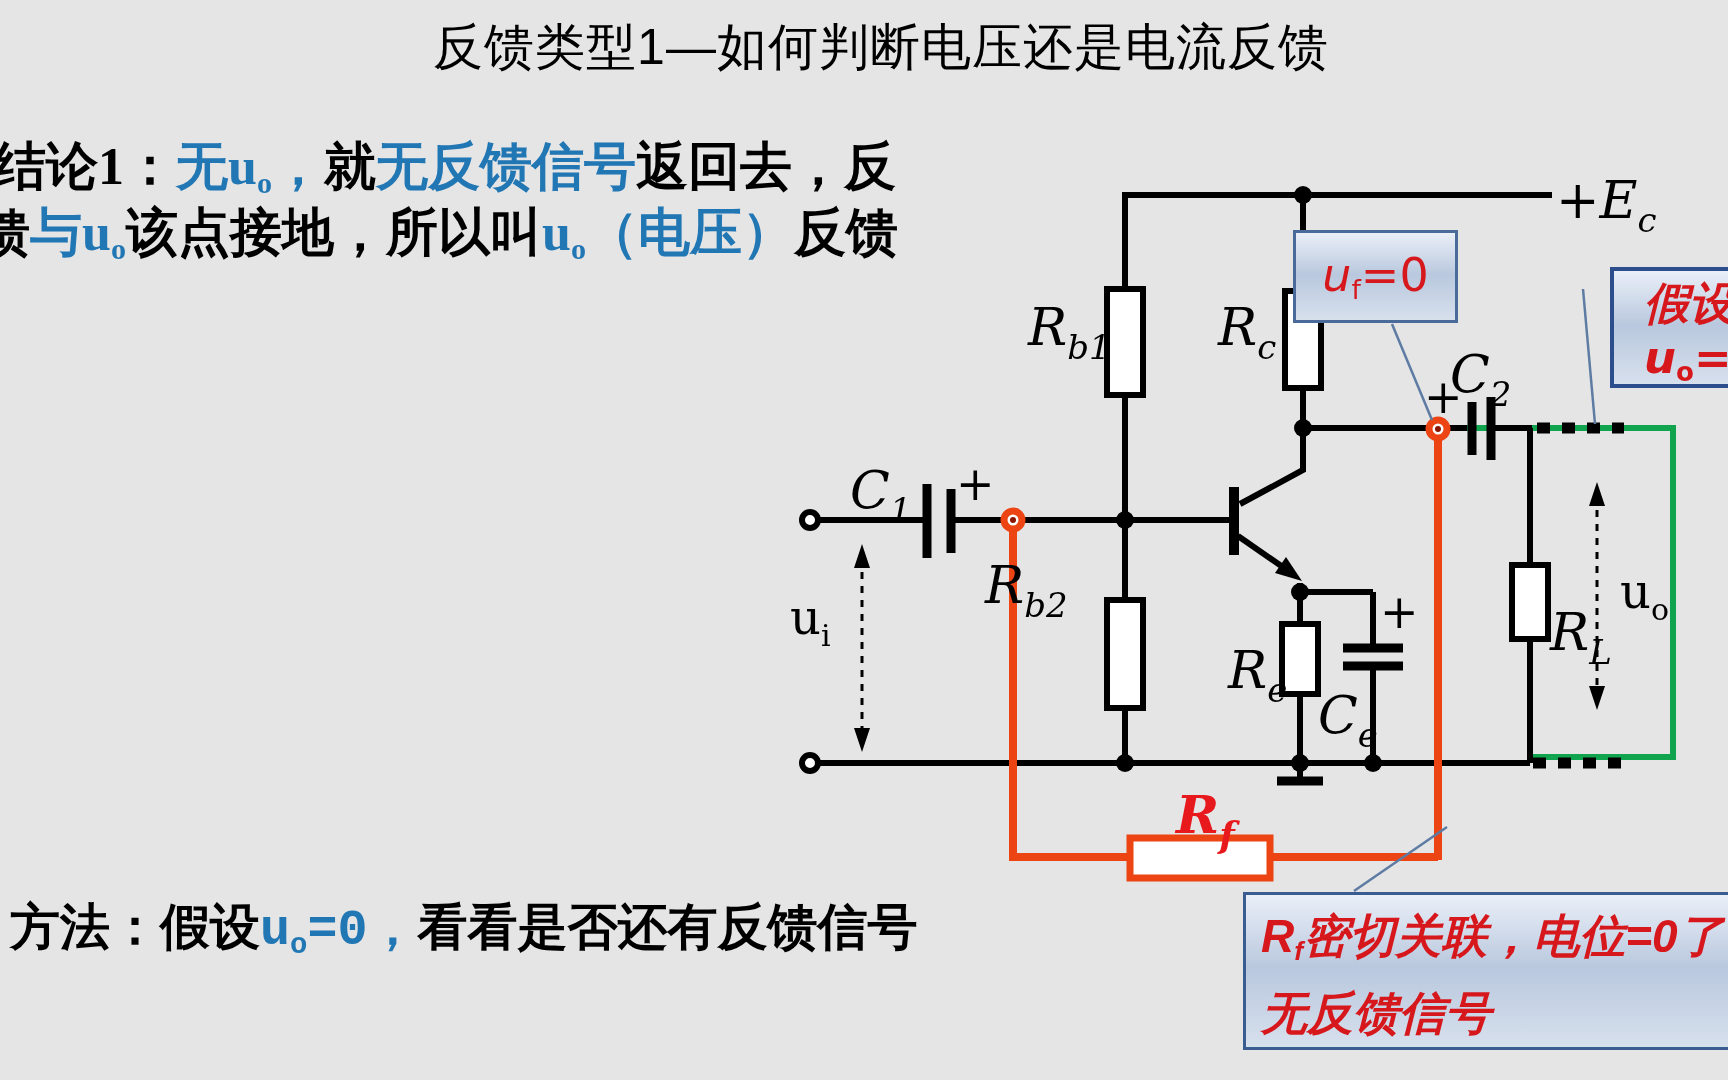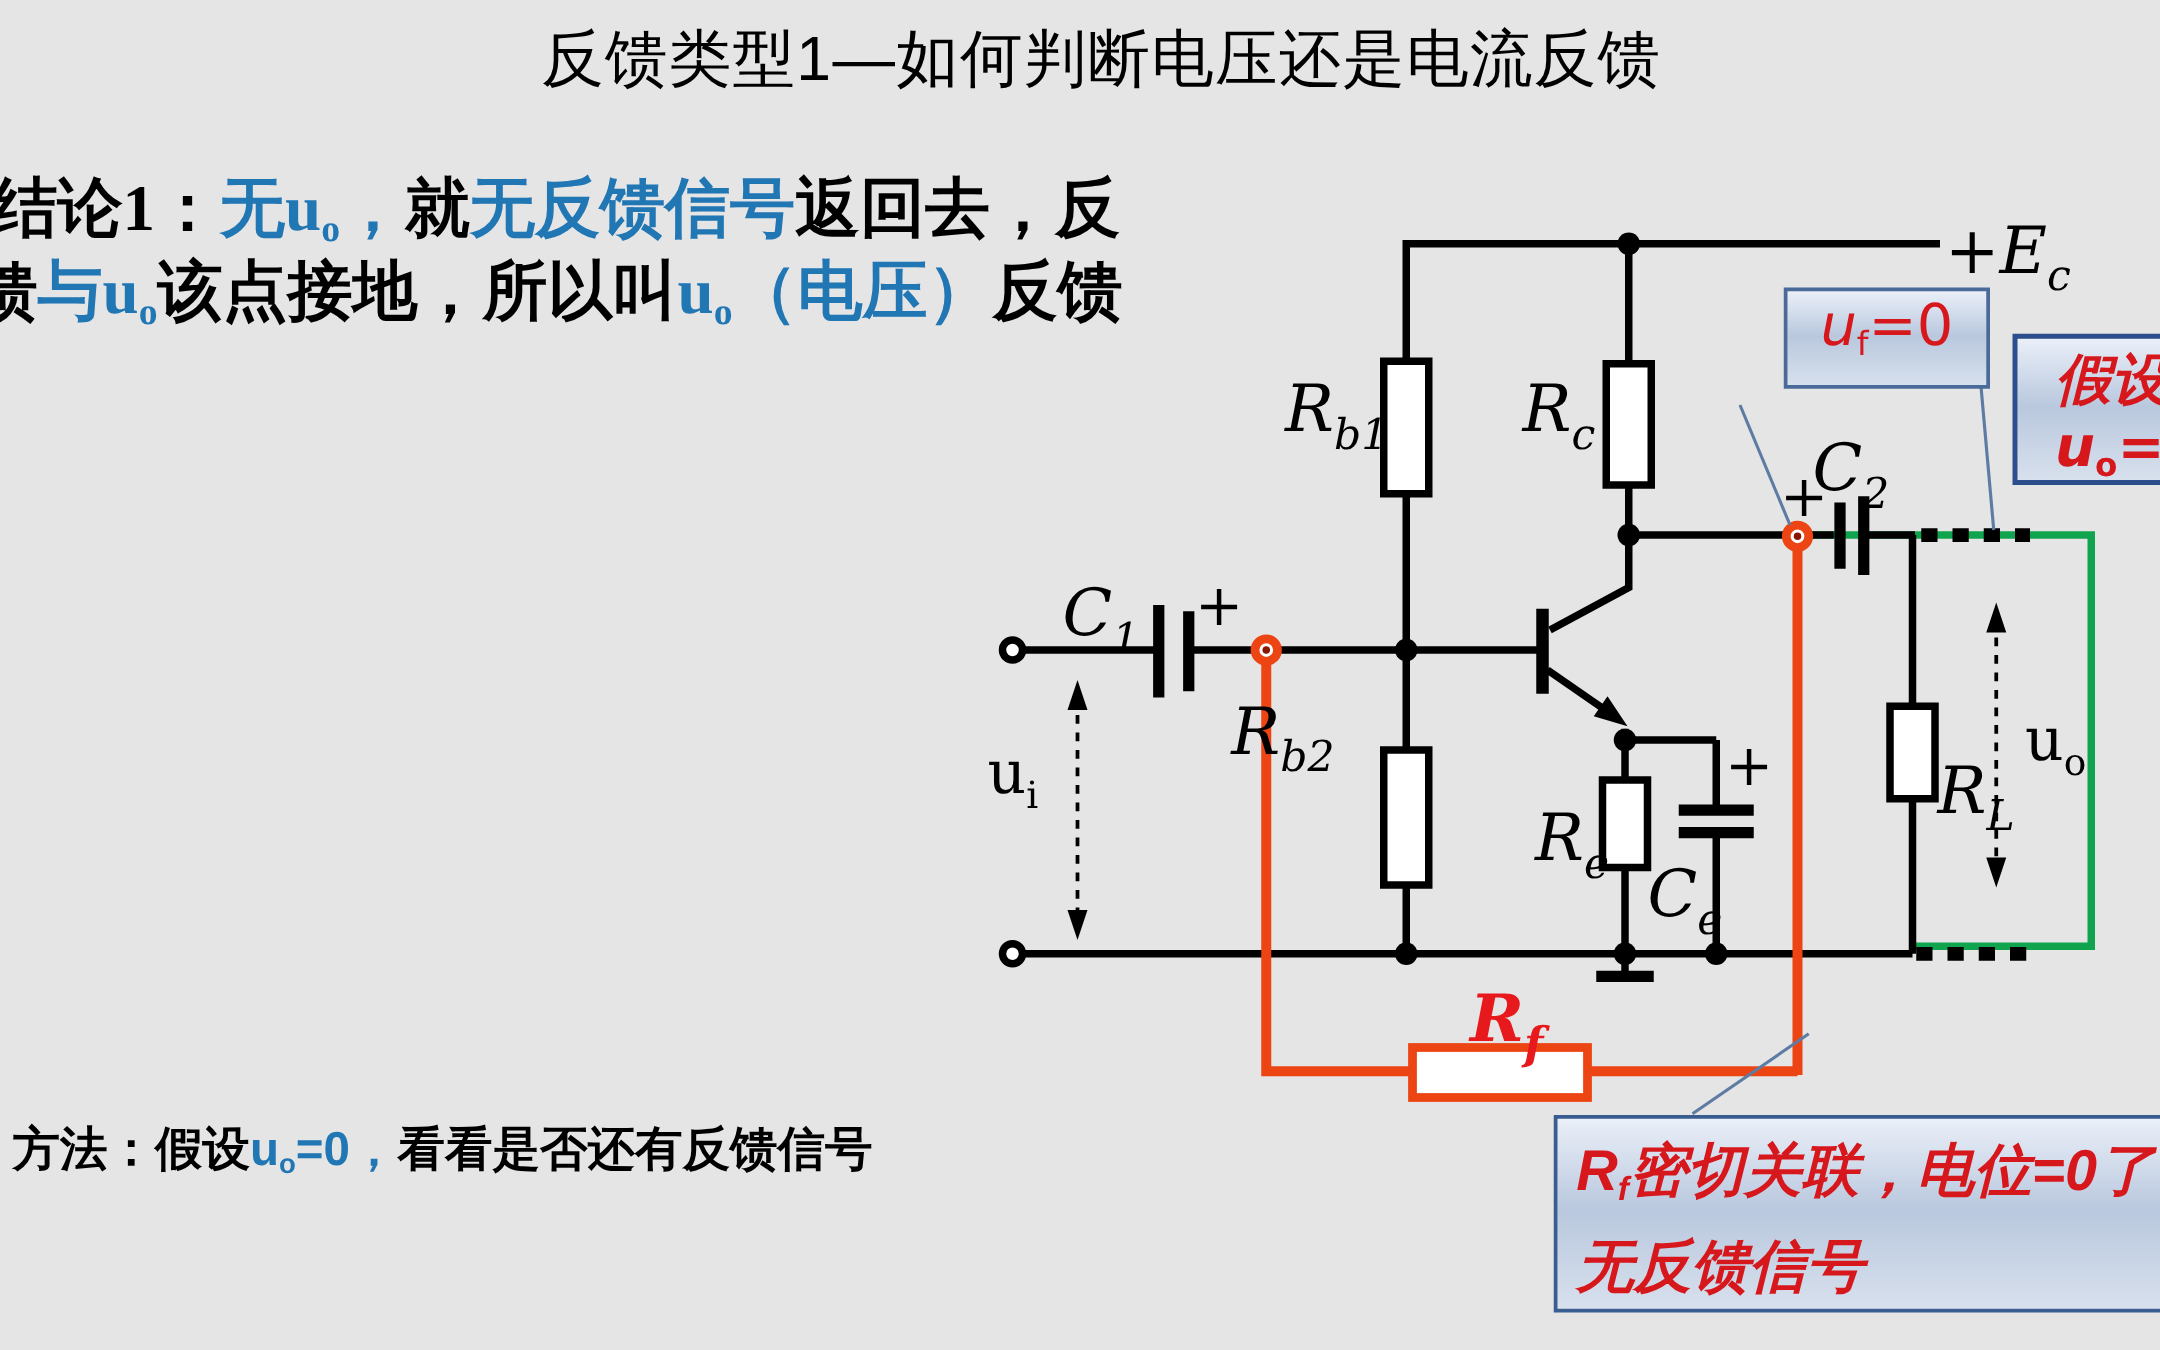--- a/index.html
+++ b/index.html
@@ -4,29 +4,29 @@
 <style>
   html,body{margin:0;padding:0;background:#fff;}
   .slide{position:relative;width:1728px;height:1080px;background:#e5e5e5;overflow:hidden;
          font-family:"Liberation Sans",sans-serif;padding-left:34px;}
   .title{position:absolute;top:14px;left:0;width:100%;text-align:center;
          font-size:50px;font-weight:500;color:#000;letter-spacing:1px;}
   .concl{position:absolute;font-family:"Liberation Serif",serif;font-weight:bold;
          font-size:52px;color:#000;white-space:nowrap;}
   .concl-l1{left:-6px;top:132px;}
   .concl-l2{left:-22px;top:198px;}
-  .method{position:absolute;left:10px;top:894px;font-family:Liberation Sans, sans-serif;
-          font-weight:bold;font-size:38px;color:#000;white-space:nowrap;}
+  .method{position:absolute;left:10px;top:894px;font-family:Liberation Mono, monospace;
+          font-weight:bold;font-size:50px;color:#000;white-space:nowrap;}
   .blue{color:#2176b4;}
   .s{font-size:0.58em;vertical-align:-0.30em;}
   .callout-box{position:absolute;box-sizing:border-box;
      background:linear-gradient(180deg,#eaeff8 0%,#b9c8de 48%,#d7e0ed 100%);
      color:#d6181d;font-style:italic;}
-  .uf-box{left:1427px;top:230px;width:165px;height:81px;border:3px solid #4a6b99;
-          display:flex;align-items:flex-start;justify-content:center;
+  .uf-box{left:1293px;top:230px;width:165px;height:93px;border:3px solid #4a6b99;
+          display:flex;align-items:center;justify-content:center;
           font-size:46px;font-family:"DejaVu Sans",sans-serif;}
   .uf-box .nosub{font-style:normal;}
   .assume-box{left:1610px;top:267px;width:180px;height:121px;border:4px solid #2d4e8d;
           padding:6px 0 0 30px;font-size:45px;line-height:54px;font-weight:600;
           font-family:"DejaVu Sans",sans-serif;}
   .note-box{left:1243px;top:892px;width:540px;height:158px;border:3px solid #3a5d91;
           padding:10px 0 0 15px;font-size:46px;line-height:62px;font-weight:600;
           font-family:"Liberation Sans",sans-serif;}
   svg text{font-family:"DejaVu Serif",serif;}
   .sans-label{font-family:"DejaVu Sans",sans-serif;}

